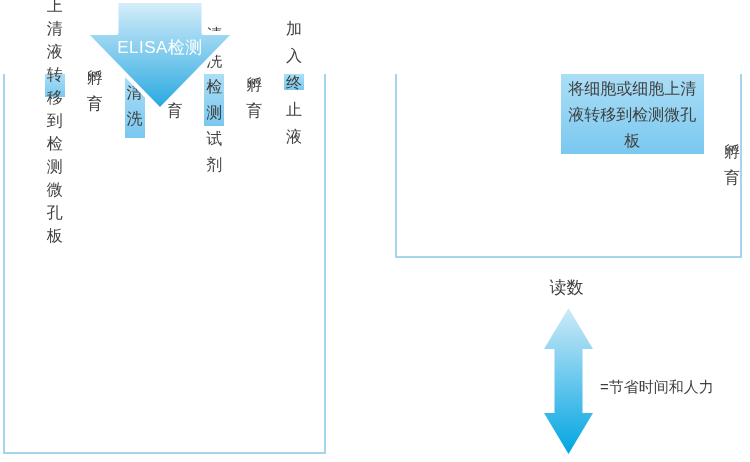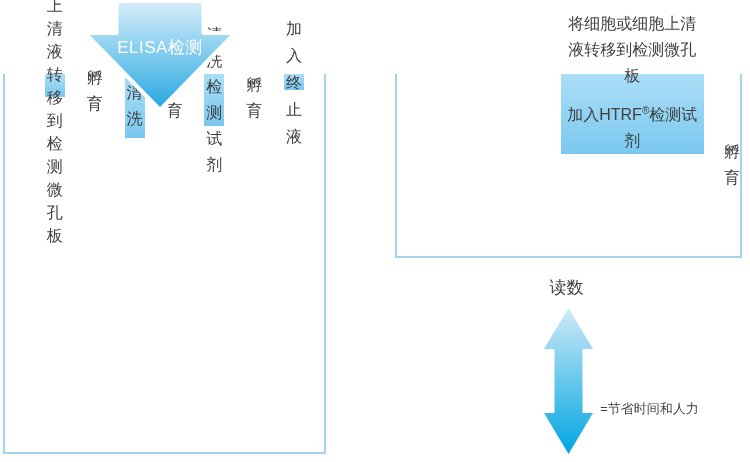--- a/index.html
+++ b/index.html
@@ -1,20 +1,20 @@
 <!DOCTYPE html>
 <html style="--arrow-gradient-top: #d7eefa; --arrow-gradient-bottom: #25a7e0; --row-gradient-top: #abdef6; --row-gradient-bottom: #7ac8ef; --box-border: #a5d4ed; --double-arrow-top: #cfeaf8; --double-arrow-bottom: #00a5e1; --step-text: #3f3f3f; --arrow-label-text: #ffffff;"><head>
 <meta charset="utf-8">
 <style>
   html,body{margin:0;padding:0;background:#fff;}
   .canvas{
     position:relative;width:750px;height:462px;background:#fff;overflow:hidden;
     font-family:"Liberation Sans","DejaVu Sans",sans-serif;
   }
-  .abs{position:absolute;font-family:Liberation Mono, monospace;}
+  .abs{position:absolute;}
   
   .flow-arrow{position:absolute;top:0;z-index:3;}
   .arrow-label{
     position:absolute;top:36px;left:0;width:100%;text-align:center;
     color:var(--arrow-label-text,#fff);font-size:17px;letter-spacing:.5px;white-space:nowrap;
   }
   .arrow-label sup{font-size:10px;}
   
   .stepbox{
     position:absolute;background:#fff;z-index:1;
@@ -34,21 +34,21 @@
   .r-sp{height:44px;} .r1{height:23px;line-height:23px;} .r2{height:34px;}
   .r3{height:64px;} .r4{height:48px;} .r5{height:52px;} .r6{height:47px;}
   .r7{height:16px;line-height:27px;} .r-fill{flex:1;}
   .rr-sp{height:52px;} .rr1{height:80px;row-gap:9px;justify-content:flex-end;} .rr2{flex:1;}
   
   .read-label{
     left:395px;top:276px;width:343px;text-align:center;
     color:var(--step-text,#3f3f3f);font-size:17px;
   }
   .benefit-label{
-    left:600px;top:400px;color:var(--step-text,#3f3f3f);font-size:13px;white-space:nowrap;
+    left:600px;top:378px;color:var(--step-text,#3f3f3f);font-size:15px;white-space:nowrap;
   }
   .dbl-arrow{left:542px;top:306px;z-index:2;}
 </style>
 </head>
 <body>
 
 <div class="canvas">
 
   <div class="border-seg" style="left:3px;width:77px;"></div>
   <div class="border-seg" style="left:223px;width:103px;"></div>
@@ -93,21 +93,20 @@
     <div class="row blue r7">
       <span>加入终止液</span>
     </div>
     <div class="row r-fill"></div>
   </div>
 
   <div class="stepbox rbox">
     <div class="row rr-sp"></div>
     <div class="row blue rr1">
       <span>将细胞或细胞上清液转移到检测微孔板</span>
-      <span><span>加入HTRF</span><sup>®</sup><span>检测试剂</span></span>
     </div>
     <div class="row rr2">
       <span>孵育</span>
     </div>
   </div>
 
   <div class="abs read-label">读数</div>
 
   <div class="abs dbl-arrow">
     <svg width="53" height="150" viewBox="0 0 53 150">

